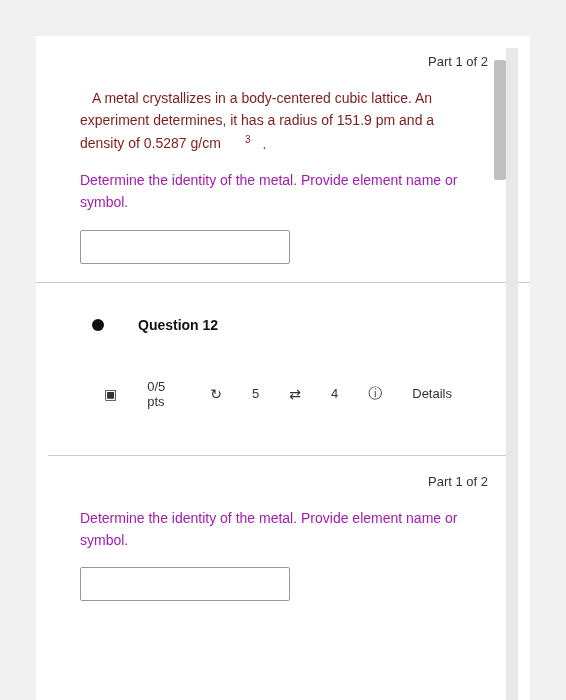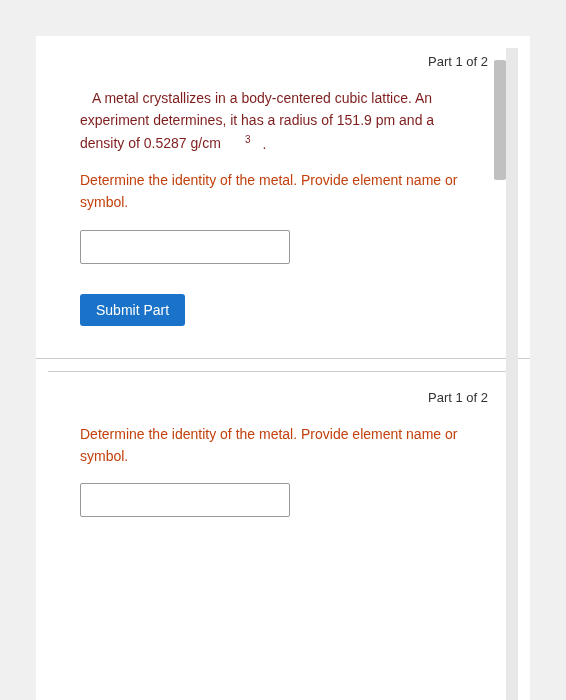--- a/index.html
+++ b/index.html
@@ -66,21 +66,21 @@
     }
 
     .question-text sup {
       font-size: 10px;
       vertical-align: super;
     }
 
     .prompt-text {
       font-size: 14px;
       line-height: 1.6;
-      color: #c2410c;
+      color: #a21caf;
       margin-bottom: 16px;
     }
 
     .answer-input {
       display: block;
       width: 210px;
       height: 34px;
       border: 1px solid #999;
       border-radius: 2px;
       padding: 4px 8px;
@@ -180,26 +180,46 @@
       <span>A metal crystallizes in a body-centered cubic lattice. An experiment determines, it has a radius of 151.9 pm and a density of 0.5287 g/cm</span><sup>3</sup>.
     </p>
 
     
     <p class="prompt-text">Determine the identity of the metal. Provide element name or symbol.</p>
 
     
     <input type="text" class="answer-input" placeholder="" style="">
 
     
-    <button class="submit-button">Submit Part</button>
 
   </div>
 
   <hr class="divider">
 
+  <div class="content-area">
+    <div class="question-header">
+      <span class="question-dot"></span>
+      <span class="question-number">Question 12</span>
+
+      <div class="question-meta">
+
+        <span class="meta-icon">▣</span>
+        <span>0/5 pts</span>
+
+        <span class="meta-icon">↻</span>
+        <span>5</span>
+
+        <span class="meta-icon">⇄</span>
+        <span>4</span>
+
+        <span class="meta-icon">ⓘ</span>
+        <a class="details-link" href="#">Details</a>
+      </div>
+    </div>
+  </div>
 
   <hr class="divider2">
 
   <div class="content-area q12-section">
 
     <div class="part-label">Part 1 of 2</div>
 
 
     <p class="prompt-text">Determine the identity of the metal. Provide element name or symbol.</p>
 

